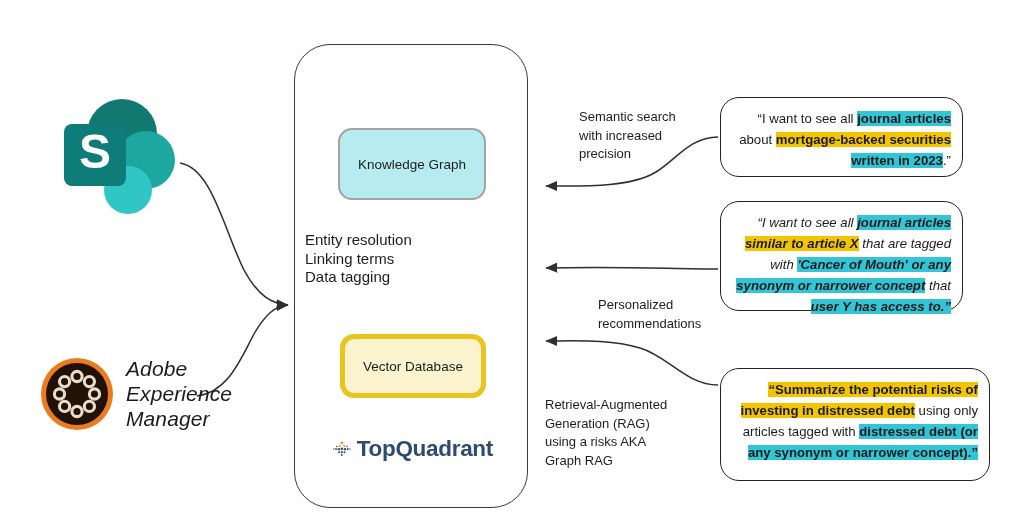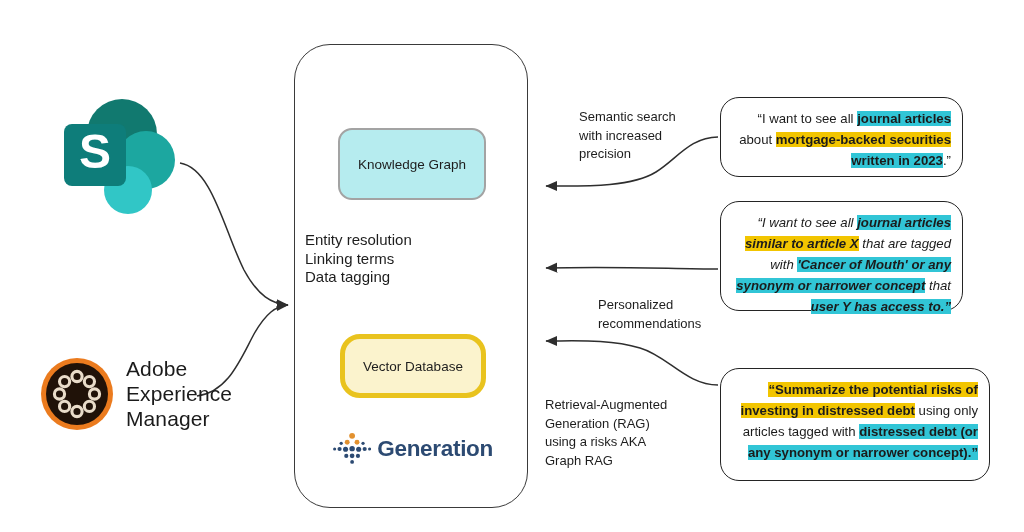--- a/index.html
+++ b/index.html
@@ -60,21 +60,21 @@
     color: #1d1d1d;
   }
   .vdb-box {
     position: absolute;
     left: 340px;
     top: 334px;
     width: 146px;
     height: 64px;
     background: #fbf3cd;
     border: 5px solid #e9c31e;
-    border-radius: 20px;
+    border-radius: 14px;
     box-sizing: border-box;
     display: flex;
     align-items: center;
     justify-content: center;
     font-size: 13.5px;
     color: #1d1d1d;
   }
 
   
   .capabilities {
@@ -147,20 +147,21 @@
   }
   .aem-text {
     position: absolute;
     left: 88px;
     top: 0px;
     font-size: 21px;
     line-height: 25px;
     color: #1b1b1b;
     white-space: pre-line;
     letter-spacing: 0.1px;
+    font-style: italic;
   }
 
   
   .brand {
     position: absolute;
     left: 333px;
     top: 428px;
     width: 160px;
     height: 42px;
     display: flex;
@@ -227,21 +228,21 @@
       <circle cx="28.2" cy="19.3" r="2.8" fill="#2c4a72"></circle>
       <circle cx="14.6" cy="26.6" r="2.3" fill="#2c4a72"></circle>
       <circle cx="27.4" cy="26.6" r="2.3" fill="#2c4a72"></circle>
       <circle cx="7.2" cy="19.0" r="2.3" fill="#2c4a72"></circle>
       <circle cx="34.8" cy="19.0" r="2.3" fill="#2c4a72"></circle>
       <circle cx="1.8" cy="19.0" r="1.7" fill="#2c4a72"></circle>
       <circle cx="40.2" cy="19.0" r="1.7" fill="#2c4a72"></circle>
       <circle cx="9.0" cy="12.8" r="1.8" fill="#2c4a72"></circle>
       <circle cx="33.0" cy="12.8" r="1.8" fill="#2c4a72"></circle>
     </svg>
-    <span class="brand-text">Generation</span>
+    <span class="brand-text">TopQuadrant</span>
   </div>
 
   <div class="sharepoint-logo">
     <svg width="122" height="120" viewBox="0 0 122 120">
       <circle cx="60" cy="38" r="35" fill="#11796f"></circle>
       <circle cx="84" cy="64" r="29" fill="#1ca7a0"></circle>
       <circle cx="66" cy="94" r="24" fill="#31c6c6"></circle>
       <rect x="2" y="28" width="62" height="62" rx="8" fill="#0e7d7a"></rect>
       <text x="33" y="72" font-family="'Liberation Sans', sans-serif" font-size="48" font-weight="bold" fill="#ffffff" text-anchor="middle">S</text>
     </svg>

